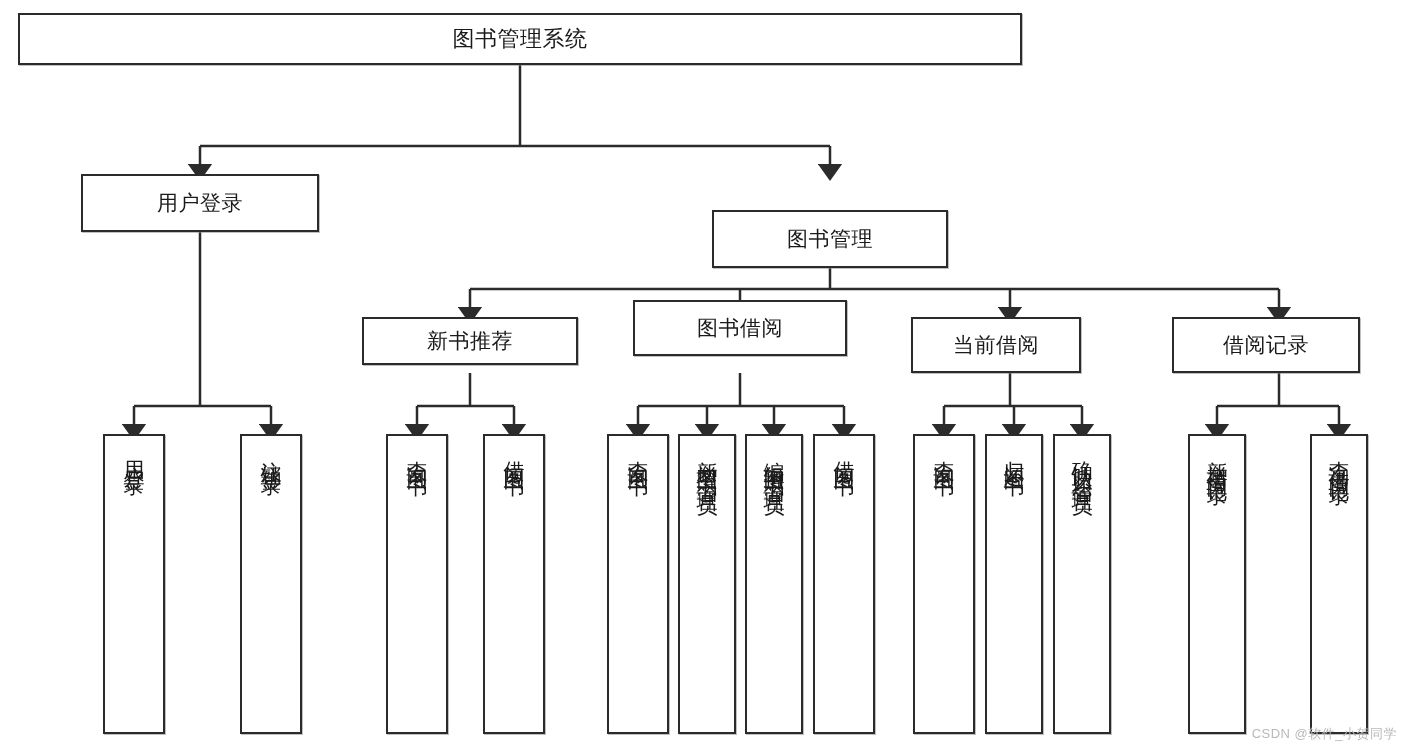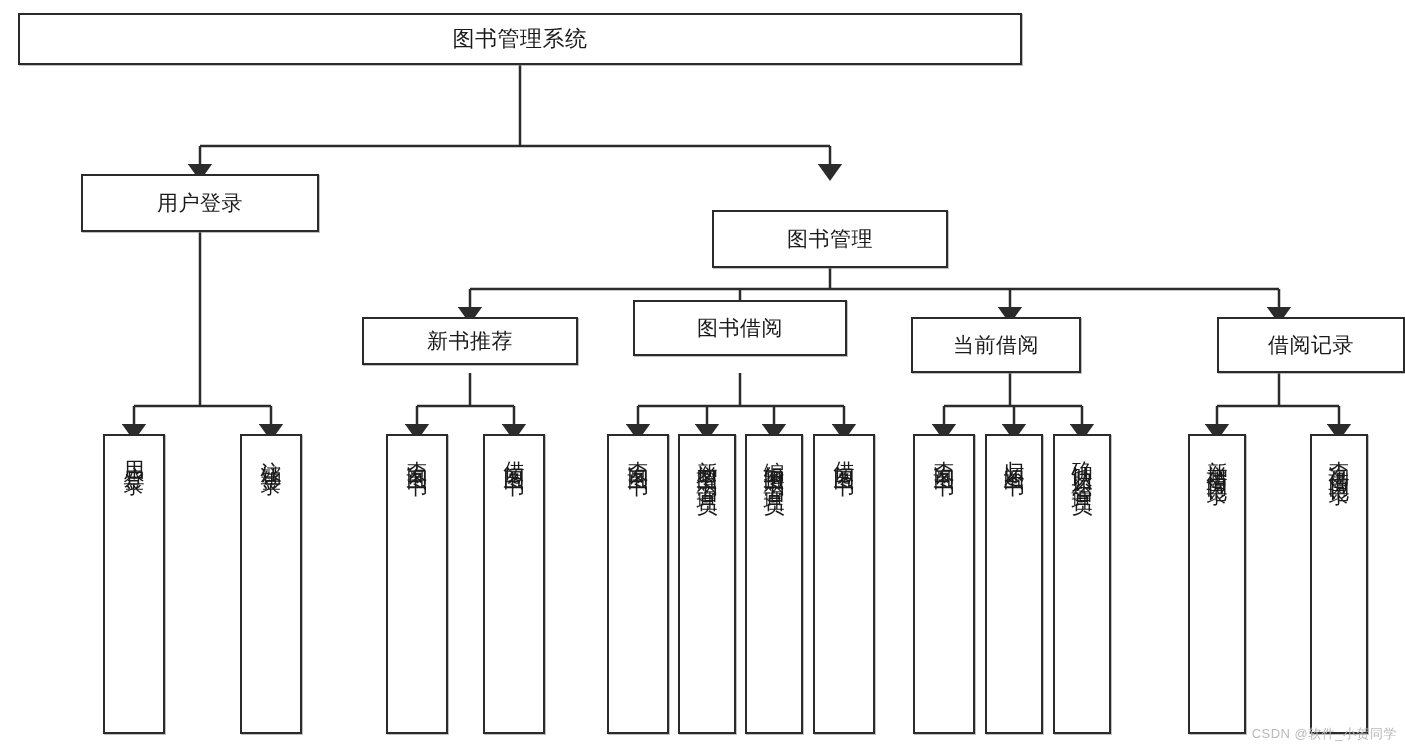--- a/index.html
+++ b/index.html
@@ -130,21 +130,21 @@
 
   <div class="node horiz" style="left: 362px; top: 317px; width: 216px; height: 48px;">
     <span class="node-label">新书推荐</span>
   </div>
   <div class="node horiz" style="left: 633px; top: 300px; width: 214px; height: 56px;">
     <span class="node-label">图书借阅</span>
   </div>
   <div class="node horiz" style="left: 903px; top: 317px; width: 170px; height: 56px; margin-left: 8px;">
     <span class="node-label">当前借阅</span>
   </div>
-  <div class="node horiz" style="left: 1172px; top: 317px; width: 188px; height: 56px; margin-left: 45px;">
+  <div class="node horiz" style="left: 1172px; top: 317px; width: 188px; height: 56px;">
     <span class="node-label">借阅记录</span>
   </div>
 
   <div class="node vert" style="left: 103px; top: 434px; width: 62px; height: 300px;">
     <span class="node-label">用户登录</span>
   </div>
   <div class="node vert" style="left: 240px; top: 434px; width: 62px; height: 300px;">
     <span class="node-label">注销登录</span>
   </div>
 

